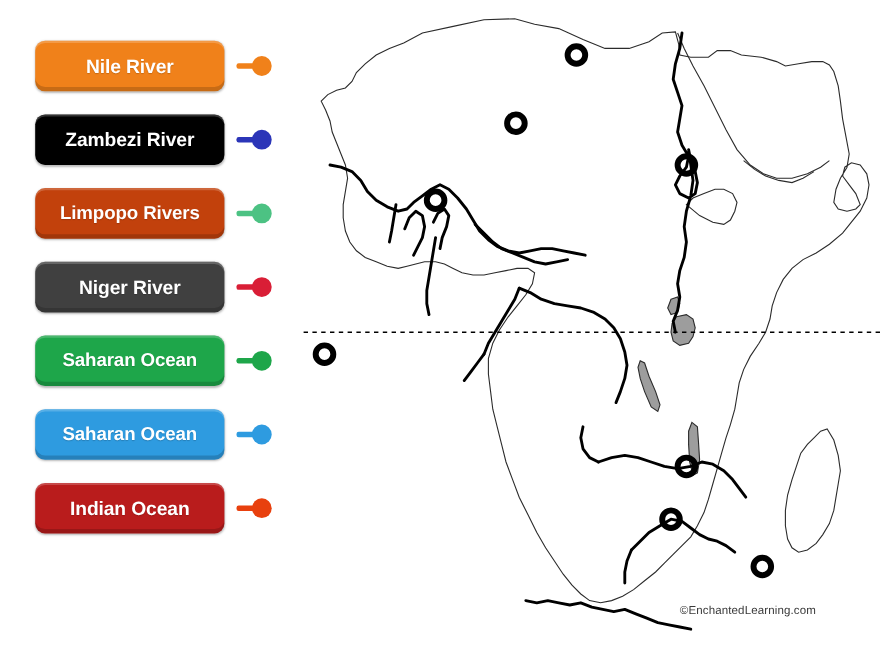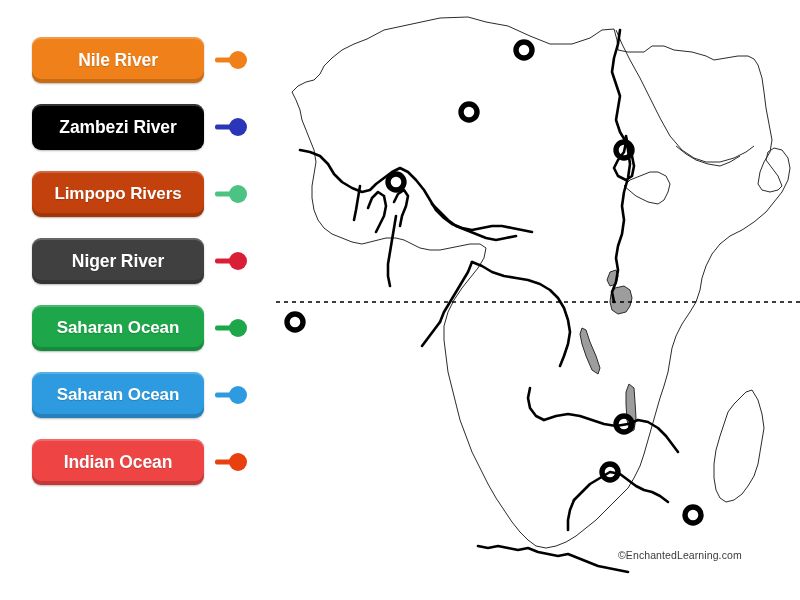--- a/index.html
+++ b/index.html
@@ -160,21 +160,21 @@
       <div class="pill two-line" style="background:#2e9be0">
         <span>Saharan Ocean</span>
       </div>
       <div class="connector">
         <div class="stem" style="background:#2e9be0"></div>
         <div class="knob" style="background:#2e9be0"></div>
       </div>
     </div>
 
     <div class="label-row" style="top:439px">
-      <div class="pill" style="background:#ef4444">
+      <div class="pill" style="background:#b91c1c">
         <span>Indian Ocean</span>
       </div>
       <div class="connector">
         <div class="stem" style="background:#e8400e"></div>
         <div class="knob" style="background:#e8400e"></div>
       </div>
     </div>
 
 
   </div>

